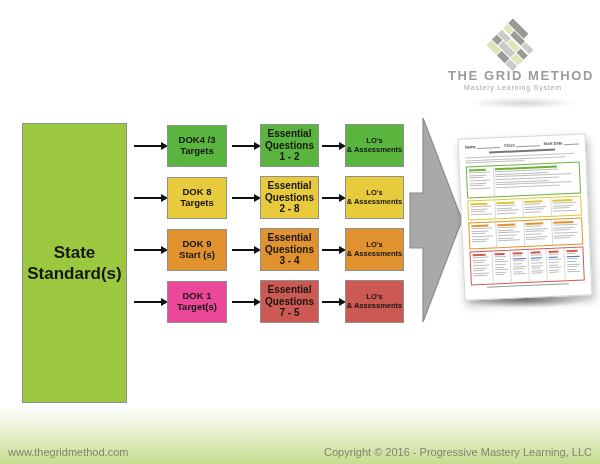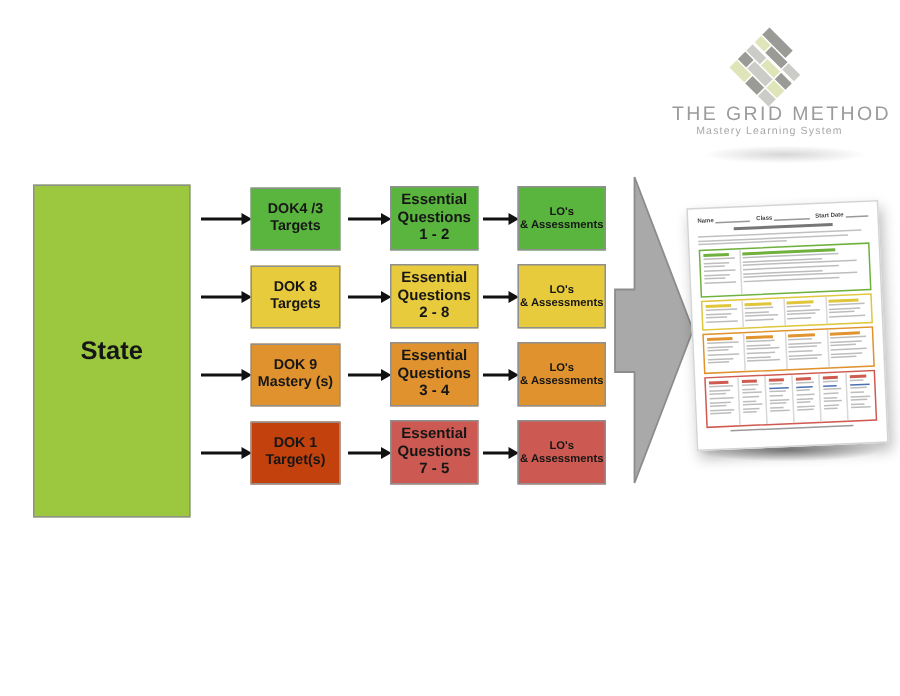--- a/index.html
+++ b/index.html
@@ -11,32 +11,32 @@
           box-shadow:3px 5px 8px rgba(70,70,70,.55);}
   .banner h1{margin:0;padding-left:20px;line-height:57px;font-size:29px;font-weight:bold;
              color:#161616;letter-spacing:.5px;white-space:nowrap;}
 
   
   .logo-diamond{position:absolute;left:494px;top:26px;width:38px;height:38px;
                 transform:rotate(45deg);overflow:hidden;background:#fff;}
   .logo-diamond .row{display:flex;height:6.6px;margin-bottom:1.2px;}
   .logo-diamond .seg{height:100%;margin-right:1.2px;}
   .logo-name{position:absolute;left:448px;top:68px;width:130px;text-align:center;
-             font-size:13px;color:#9b9b9b;letter-spacing:1.6px;font-weight:normal;white-space:nowrap;}
+             font-size:13px;color:#9b9b9b;letter-spacing:1.6px;font-weight:bold;white-space:nowrap;}
   .logo-tagline{position:absolute;left:448px;top:84px;width:130px;text-align:center;
                 font-size:7px;color:#a8a8a8;letter-spacing:.8px;white-space:nowrap;}
   .logo-shadow{position:absolute;left:468px;top:97px;width:110px;height:12px;
                background:radial-gradient(ellipse at center,rgba(0,0,0,.16),rgba(0,0,0,0) 70%);}
 
   
   .fbox{position:absolute;border:1.5px solid #8f8f8f;box-sizing:border-box;
         display:flex;flex-direction:column;align-items:center;justify-content:center;
         text-align:center;color:#161616;font-weight:bold;}
   .fbox div{line-height:1.15;}
-  .state-box{left:22px;top:123px;width:105px;height:222px;font-size:17px;}
+  .state-box{left:22px;top:123px;width:105px;height:280px;font-size:17px;}
   .state-box div{line-height:1.25;}
   .sarrow{position:absolute;height:2px;background:#111;}
   .sarrow::after{content:"";position:absolute;right:-6px;top:-3px;width:0;height:0;
                  border-left:7px solid #111;border-top:4px solid transparent;
                  border-bottom:4px solid transparent;}
   .bigarrow{position:absolute;left:403px;top:110px;}
 
   
   .doc-shadow{position:absolute;left:461px;top:292px;width:128px;height:16px;
               background:radial-gradient(ellipse at center,rgba(0,0,0,.42),rgba(0,0,0,0) 68%);}
@@ -94,20 +94,21 @@
         <div class="seg" style="background: rgb(223, 229, 184); width: 40%;"></div>
         <div class="seg" style="background: rgb(154, 154, 150); width: 32%;"></div>
         <div class="seg" style="background: rgb(203, 203, 199); width: 28%;"></div>
       </div>
     </div>
   <div class="logo-name">THE GRID METHOD</div>
   <div class="logo-tagline">Mastery Learning System</div>
 
   <div class="fbox state-box" id="state-box" style="background: rgb(156, 200, 64);">
     <div>State</div>
+    <div>Standard(s)</div>
   </div>
 
   <div id="flow-rows">
       <div class="sarrow" style="left: 134px; top: 145px; width: 28px;"></div>
       <div class="sarrow" style="left: 232px; top: 145px; width: 23px;"></div>
       <div class="sarrow" style="left: 322px; top: 145px; width: 18px;"></div>
       <div class="fbox" style="left: 167px; top: 125px; width: 60px; height: 42px; background: rgb(90, 181, 62); font-size: 9.5px;">
         <div>DOK4 /3</div>
         <div>Targets</div>
       </div>
@@ -134,35 +135,35 @@
       </div>
       <div class="fbox" style="left: 345px; top: 176px; width: 59px; height: 43px; background: rgb(232, 202, 61); font-size: 7.5px;">
         <div>LO's</div>
         <div>&amp; Assessments</div>
       </div>
       <div class="sarrow" style="left: 134px; top: 249px; width: 28px;"></div>
       <div class="sarrow" style="left: 232px; top: 249px; width: 23px;"></div>
       <div class="sarrow" style="left: 322px; top: 249px; width: 18px;"></div>
       <div class="fbox" style="left: 167px; top: 229px; width: 60px; height: 42px; background: rgb(223, 146, 46); font-size: 9.5px;">
         <div>DOK 9</div>
-        <div>Mastery (s)</div>
+        <div>Start (s)</div>
       </div>
       <div class="fbox" style="left: 260px; top: 228px; width: 59px; height: 43px; background: rgb(223, 146, 46); font-size: 10px;">
         <div>Essential</div>
         <div>Questions</div>
         <div>3 - 4</div>
       </div>
       <div class="fbox" style="left: 345px; top: 228px; width: 59px; height: 43px; background: rgb(223, 146, 46); font-size: 7.5px;">
         <div>LO's</div>
         <div>&amp; Assessments</div>
       </div>
       <div class="sarrow" style="left: 134px; top: 301px; width: 28px;"></div>
       <div class="sarrow" style="left: 232px; top: 301px; width: 23px;"></div>
       <div class="sarrow" style="left: 322px; top: 301px; width: 18px;"></div>
-      <div class="fbox" style="left: 167px; top: 281px; width: 60px; height: 42px; background: #c2410c; font-size: 9.5px;">
+      <div class="fbox" style="left: 167px; top: 281px; width: 60px; height: 42px; background: #ec4899; font-size: 9.5px;">
         <div>DOK 1</div>
         <div>Target(s)</div>
       </div>
       <div class="fbox" style="left: 260px; top: 280px; width: 59px; height: 43px; background: rgb(205, 90, 82); font-size: 10px;">
         <div>Essential</div>
         <div>Questions</div>
         <div>7 - 5</div>
       </div>
       <div class="fbox" style="left: 345px; top: 280px; width: 59px; height: 43px; background: rgb(205, 90, 82); font-size: 7.5px;">
         <div>LO's</div>
@@ -352,14 +353,18 @@
             <div class="microline" style="width: 92%;"></div>
             <div class="microline" style="width: 78%;"></div>
             <div class="microline" style="width: 64%;"></div>
             <div class="microline" style="width: 92%;"></div>
           </div>
         </div>
       </div>
     <div class="doc-foot"></div>
   </div>
 
+  <div class="footer">
+    <span class="left">www.thegridmethod.com</span>
+    <span class="right">Copyright © 2016 - Progressive Mastery Learning, LLC</span>
+  </div>
 
 </div>
 
 </body></html>

